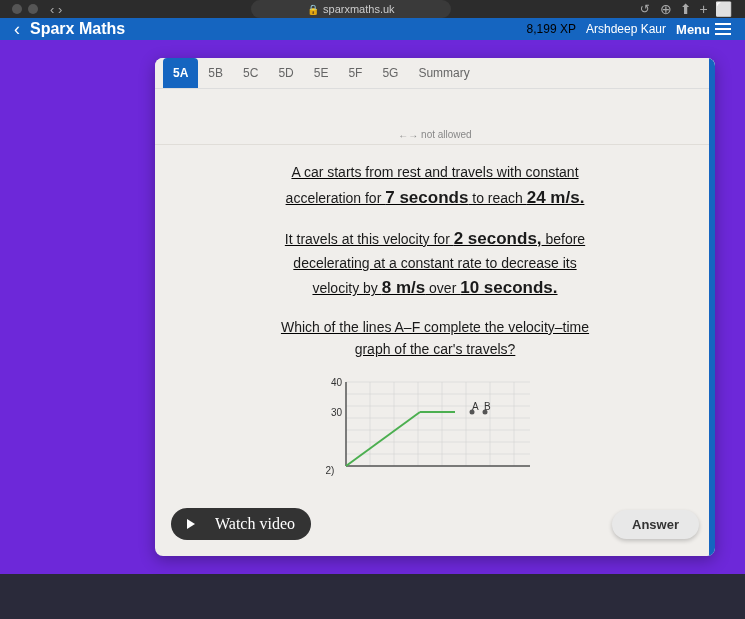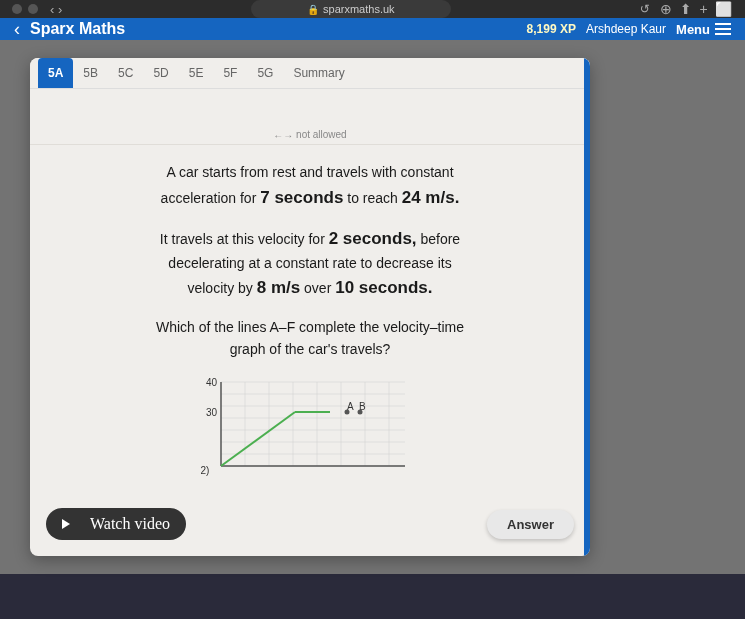--- a/index.html
+++ b/index.html
@@ -82,22 +82,22 @@
     }
 
     .header-info {
       display: flex;
       align-items: center;
       gap: 10px;
       font-size: 12px;
     }
 
     .xp-badge {
-      color: #fef9c3;
-      font-weight: 700;
+      color: #000000;
+      font-weight: 400;
       padding-left: 28px;
     }
 
     .user-name {
       color: white;
     }
 
     .menu-btn {
       display: flex;
       align-items: center;
@@ -115,23 +115,23 @@
 
     .hamburger span {
       display: block;
       width: 16px;
       height: 2px;
       background: white;
     }
 
     .content-area {
       flex: 1;
-      background: #737373;
-      display: flex;
-      justify-content: flex-start;
+      background: #6d28d9;
+      display: flex;
+      justify-content: flex-end;
       align-items: flex-start;
       padding: 18px 30px;
     }
 
     .question-card {
       background: #f0eeeb;
       border-radius: 8px;
       width: 100%;
       max-width: 560px;
       padding: 0 0 16px 0;
@@ -178,20 +178,21 @@
       text-align: center;
       padding: 4px 0;
       font-size: 10px;
       color: #888;
       border-bottom: 1px solid #e0ddd8;
       margin-top: 36px;
     }
 
     .question-body {
       padding: 16px 24px 10px 24px;
+      text-decoration: underline;
     }
 
     .question-text {
       font-size: 14px;
       color: #1a1a1a;
       line-height: 1.6;
       margin-bottom: 14px;
       text-align: center;
     }
 

